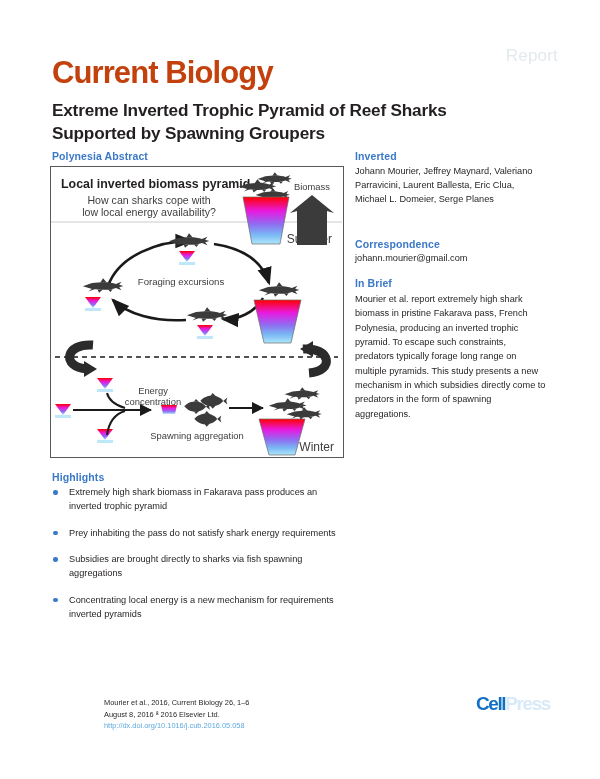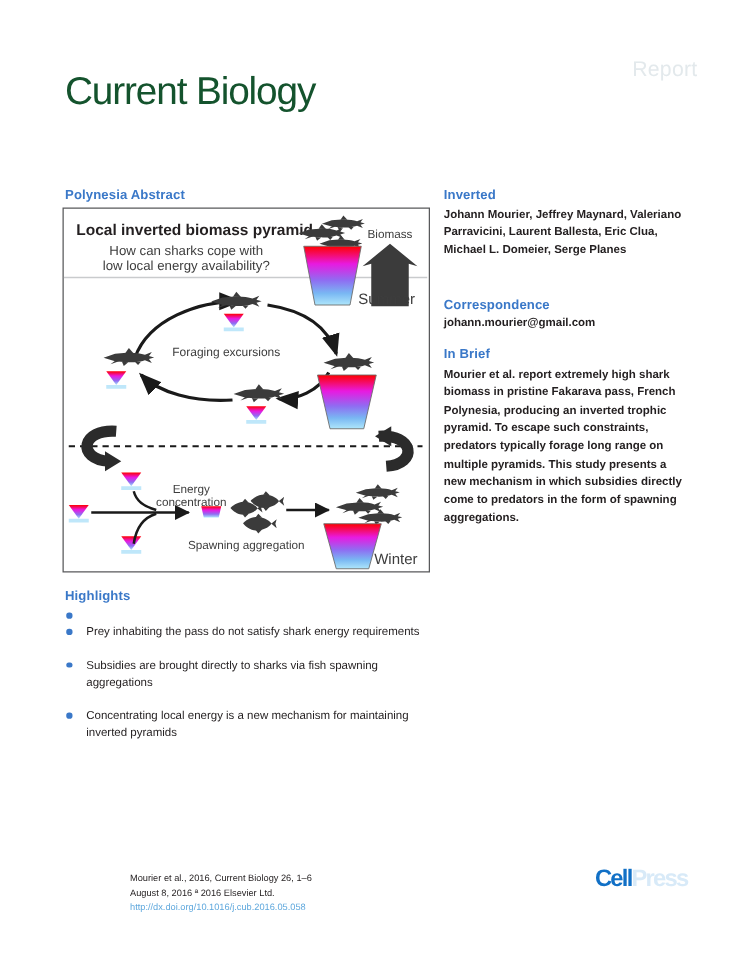--- a/index.html
+++ b/index.html
@@ -29,22 +29,22 @@
     font-size: 17px;
     font-weight: 400;
     color: #e3e9ec;
     letter-spacing: 0.2px;
   }
   .journal-title {
     position: absolute;
     left: 52px;
     top: 57px;
     font-size: 31px;
-    font-weight: normal;
-    color: #14532d;
+    font-weight: bold;
+    color: #c2410c;
     letter-spacing: -0.9px;
     line-height: 1;
   }
   .article-title {
     position: absolute;
     left: 52px;
     top: 99px;
     width: 430px;
     font-size: 17.2px;
     font-weight: bold;
@@ -67,21 +67,20 @@
   #highlights-heading   { position: absolute; left: 52px; top: 471px; }
 
   
   .right-text {
     position: absolute;
     left: 355px;
     width: 192px;
     font-size: 9.2px;
     line-height: 1.52;
     color: #231f20;
-    font-weight: bold;
   }
   #authors-list { top: 165px; }
   #correspondence-email { top: 252px; }
   #inbrief-body { top: 292px; line-height: 1.56; }
 
   
   #highlights-list {
     position: absolute;
     left: 52px;
     top: 486px;
@@ -148,46 +147,48 @@
 </style>
 </head>
 <body>
 
 <div class="page">
 
   <div id="report-tag" class="report-tag">Report</div>
 
   <div id="journal-title" class="journal-title">Current Biology</div>
 
+  <div id="article-title" class="article-title">Extreme Inverted Trophic Pyramid of Reef Sharks Supported by Spawning Groupers</div>
 
   <div id="graphical-abstract-heading" class="sec-head">Polynesia Abstract</div>
   <div id="authors-heading" class="sec-head">Inverted</div>
   <div id="correspondence-heading" class="sec-head">Correspondence</div>
   <div id="inbrief-heading" class="sec-head">In Brief</div>
   <div id="highlights-heading" class="sec-head">Highlights</div>
 
   <div id="authors-list" class="right-text">Johann Mourier, Jeffrey Maynard, Valeriano Parravicini, Laurent Ballesta, Eric Clua, Michael L. Domeier, Serge Planes</div>
   <div id="correspondence-email" class="right-text">johann.mourier@gmail.com</div>
   <div id="inbrief-body" class="right-text">Mourier et al. report extremely high shark biomass in pristine Fakarava pass, French Polynesia, producing an inverted trophic pyramid. To escape such constraints, predators typically forage long range on multiple pyramids. This study presents a new mechanism in which subsidies directly come to predators in the form of spawning aggregations.</div>
 
   <ul id="highlights-list">
     <li>
       <span class="bullet"></span>
+      <span>Extremely high shark biomass in Fakarava pass produces an inverted trophic pyramid</span>
     </li>
     <li>
       <span class="bullet"></span>
       <span>Prey inhabiting the pass do not satisfy shark energy requirements</span>
     </li>
     <li>
       <span class="bullet"></span>
       <span>Subsidies are brought directly to sharks via fish spawning aggregations</span>
     </li>
     <li>
       <span class="bullet"></span>
-      <span>Concentrating local energy is a new mechanism for maintaining inverted pyramids</span>
+      <span>Concentrating local energy is a new mechanism for requirements inverted pyramids</span>
     </li>
   </ul>
 
   <div id="graphical-abstract-figure">
     <svg width="291" height="289" viewBox="0 0 291 289" xmlns="http://www.w3.org/2000/svg">
       <defs>
         <linearGradient id="pyrGrad" x1="0" y1="0" x2="0" y2="1">
           <stop offset="0%" stop-color="#ff0000"></stop>
           <stop offset="30%" stop-color="#e81ae0"></stop>
           <stop offset="58%" stop-color="#8f6df2"></stop>

